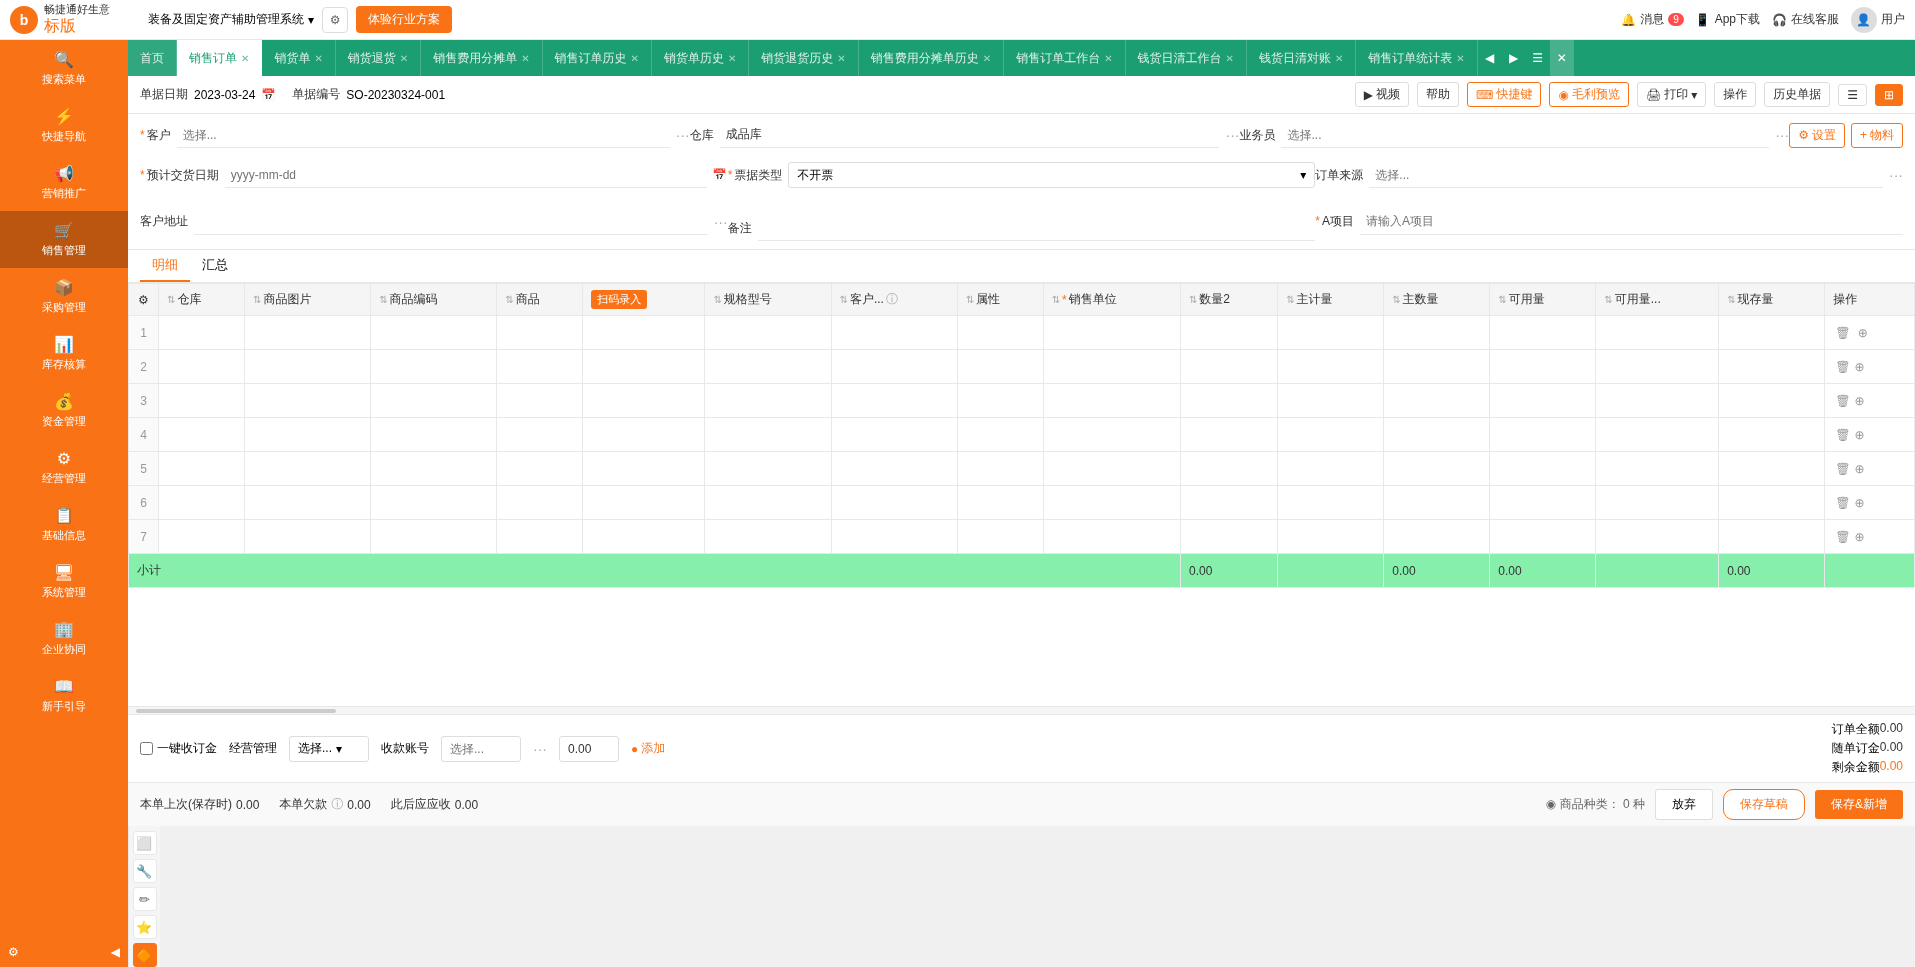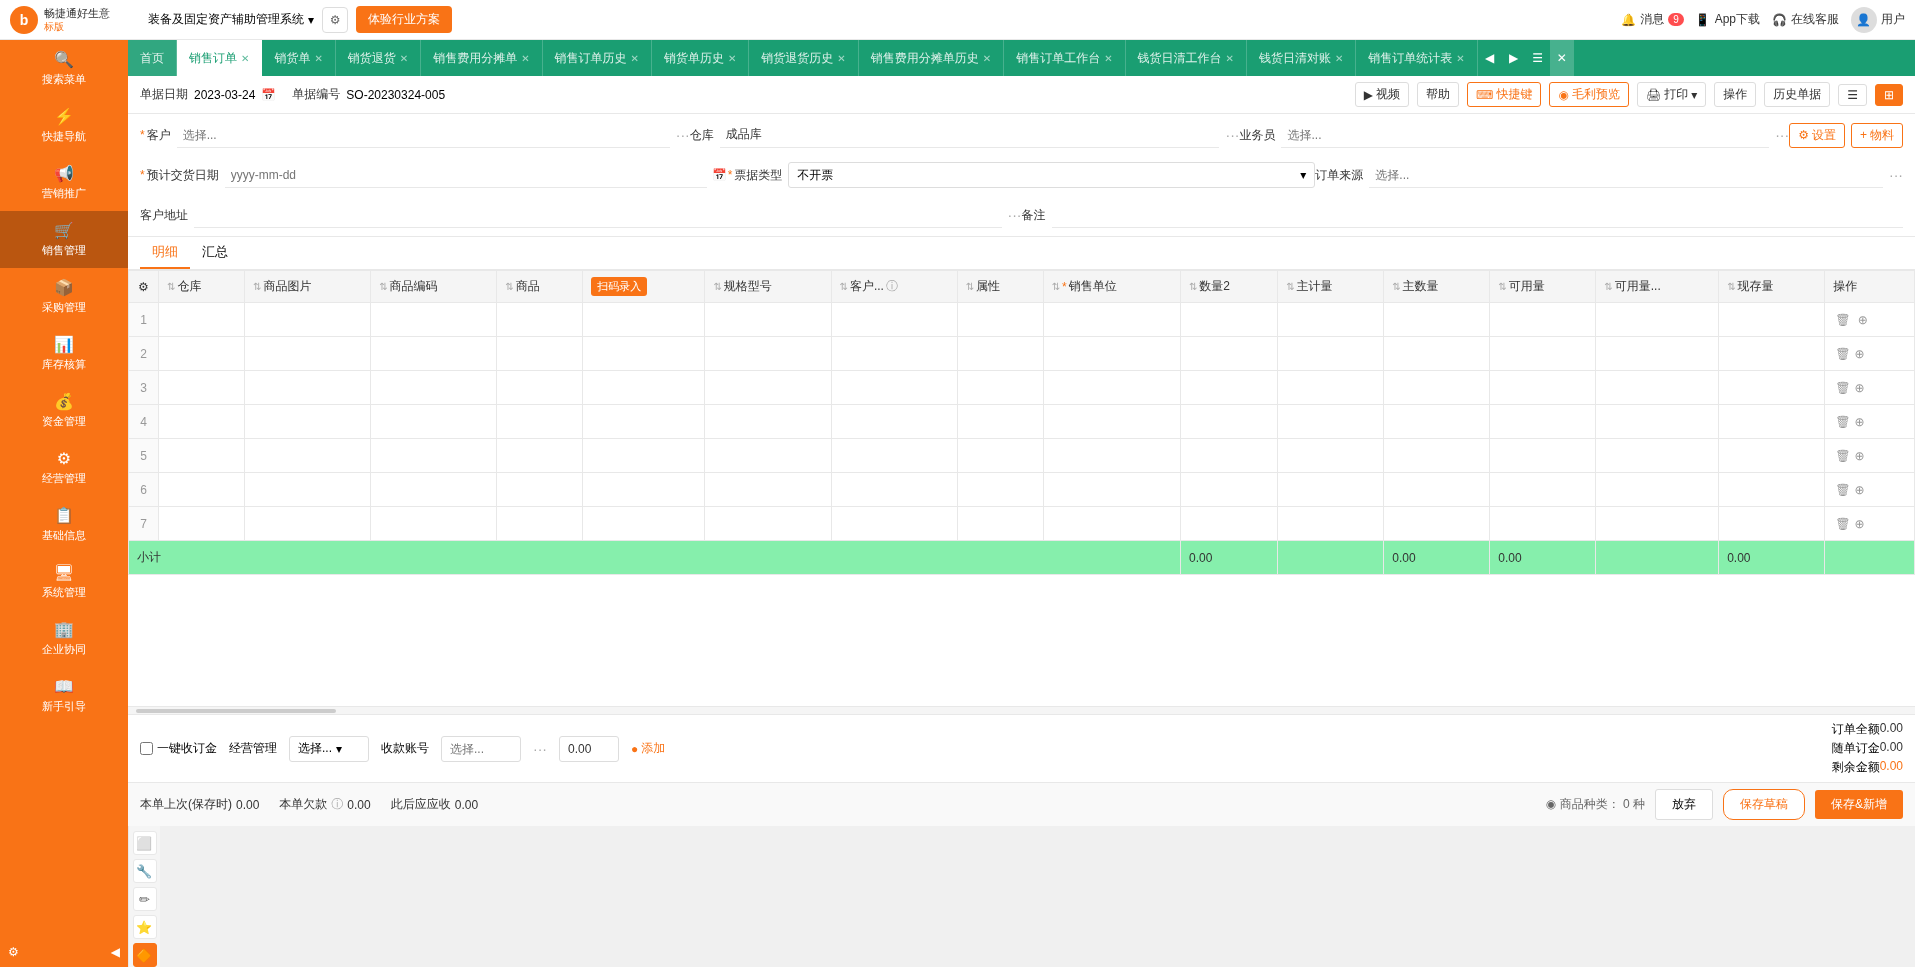--- a/index.html
+++ b/index.html
@@ -111,21 +111,21 @@
 </head>
 <body>
 
 <div class="app-container">
 
   <div class="top-bar">
     <div class="logo-area">
       <div class="logo-icon">b</div>
       <div class="logo-text">
         <span>畅捷通好生意</span>
-        <span style="color:#f97316;font-size:10px;">标版</span>
+        <span style="color:#f97316;font-size:16px;">标版</span>
       </div>
     </div>
     <div class="top-bar-mid">
       <div class="system-dropdown">
         <span>装备及固定资产辅助管理系统</span>
         <span>▾</span>
       </div>
       <div class="gear-btn">⚙</div>
       <button class="solution-btn">体验行业方案</button>
     </div>
@@ -270,21 +270,21 @@
       <div class="page-content">
 
         <div class="page-header">
           <div class="form-field">
             <span class="form-label">单据日期</span>
             <span>2023-03-24</span>
             <span style="color:#aaa;cursor:pointer;">📅</span>
           </div>
           <div class="form-field">
             <span class="form-label">单据编号</span>
-            <span>SO-20230324-005</span>
+            <span>SO-20230324-001</span>
           </div>
           <div class="btn-actions">
             <button class="btn-sm">
               <span>▶</span>
               <span>视频</span>
             </button>
             <button class="btn-sm">
               <span>帮助</span>
             </button>
             <button class="btn-sm btn-orange-text">
@@ -358,23 +358,27 @@
               <span class="more-btn">···</span>
             </div>
           </div>
 
           <div class="form-row" style="margin-top:6px;">
             <div class="form-group" style="flex:2;">
               <span class="form-label">客户地址</span>
               <input type="text" class="form-input-wide" style="flex: 1 1 0%;">
               <span class="more-btn">···</span>
             </div>
-            <div class="form-group" style="flex:2;">
+            <div class="form-group" style="flex:2;margin-top:13px;">
               <span class="form-label">备注</span>
               <input type="text" class="form-input-wide" style="flex: 1 1 0%;">
+            </div>
+            <div class="form-group" style="flex:2;">
+              <span class="form-label required">A项目</span>
+              <input type="text" class="form-input-wide" style="flex: 1 1 0%;" placeholder="请输入A项目">
             </div>
           </div>
 
         </div>
 
         <div class="content-tabs">
           <div class="content-tab active">明细</div>
           <div class="content-tab">汇总</div>
         </div>
 

